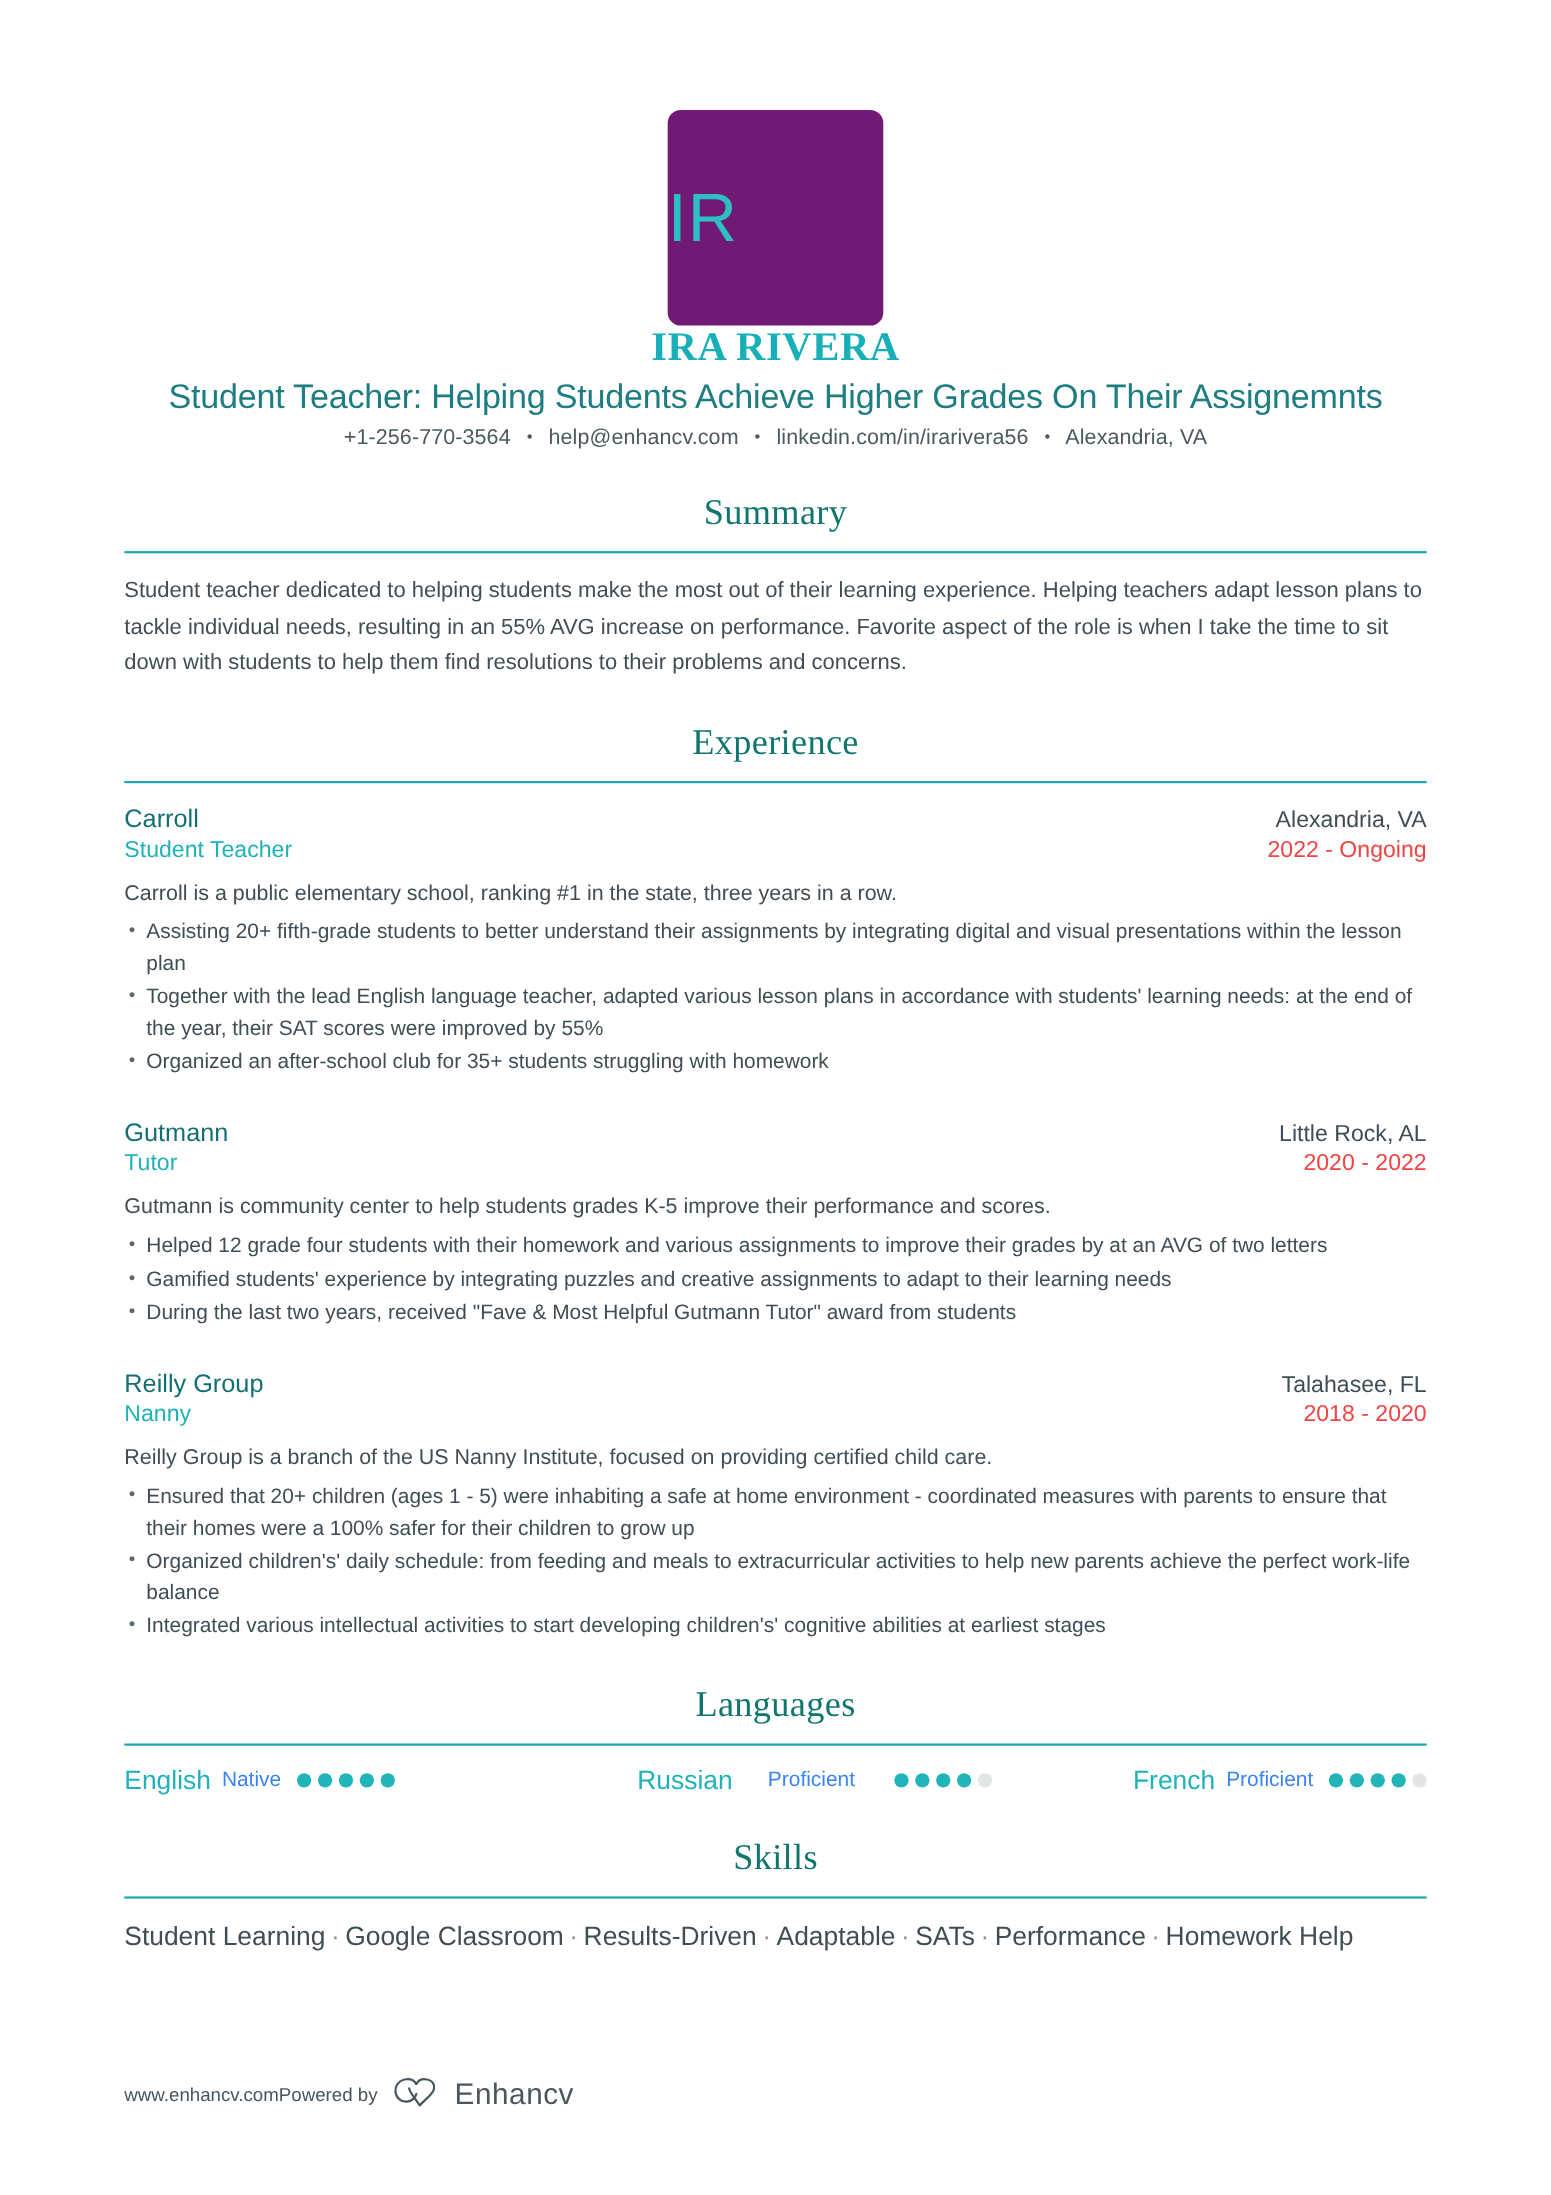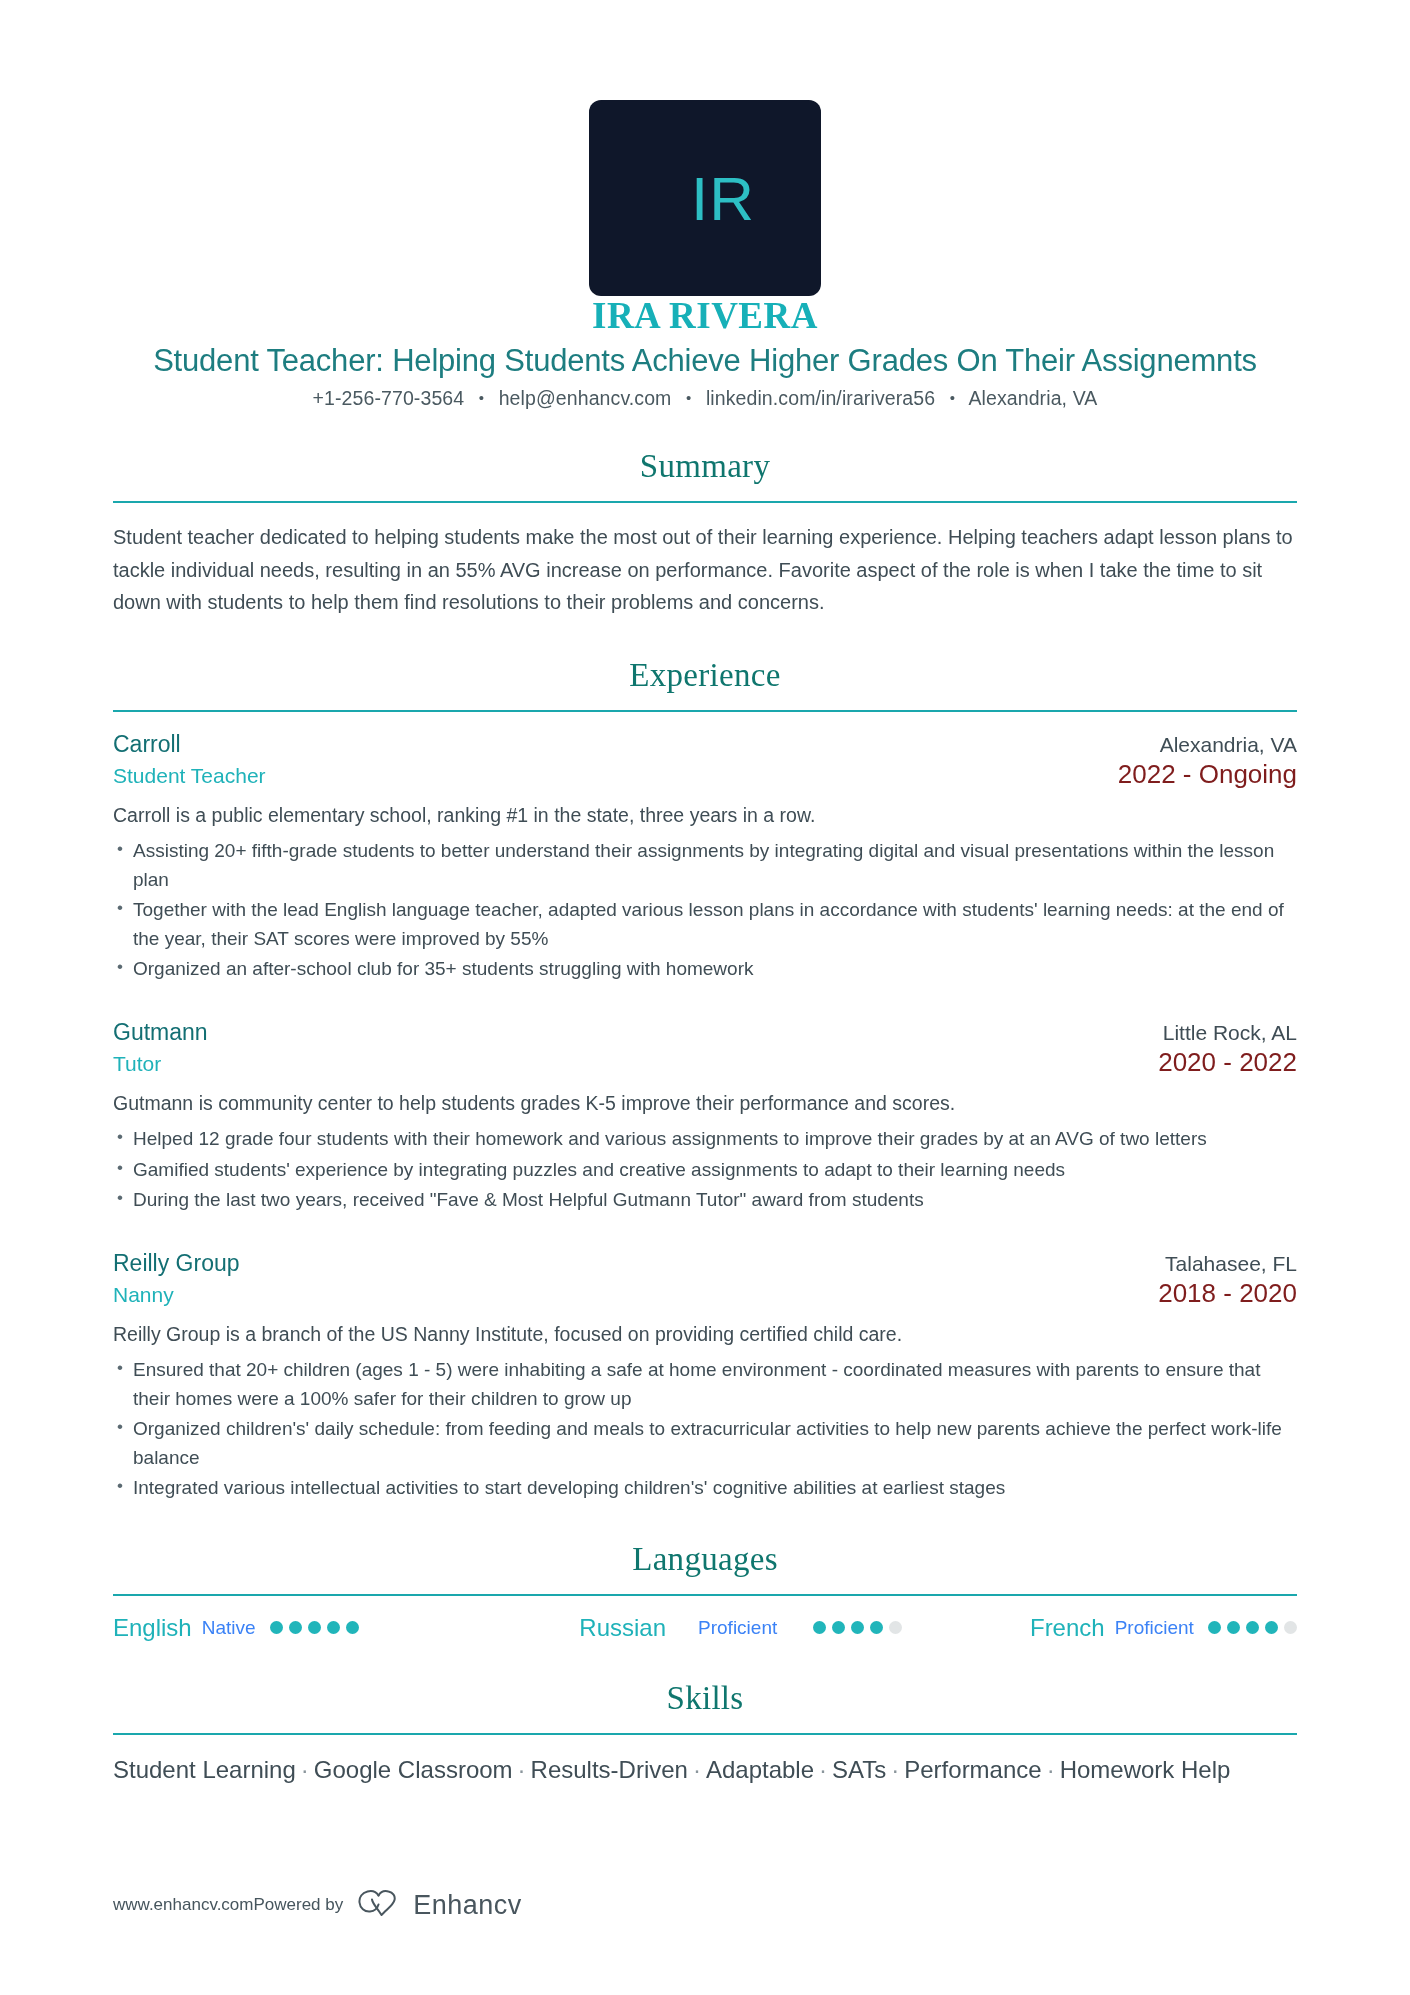--- a/index.html
+++ b/index.html
@@ -26,26 +26,25 @@
 
   
   .header {
     padding-top: 100px;
     text-align: center;
   }
   .avatar {
     width: 196px;
     height: 196px;
     border-radius: 12px;
-    background: #0f172a;
+    background: #701a75;
     margin: 0 auto;
     display: flex;
     align-items: center;
-    justify-content: center;
-    padding-left: 36px;
+    justify-content: flex-start;
   }
   .avatar-initials {
     font-size: 62px;
     font-weight: 400;
     color: #2dbfc4;
     letter-spacing: 1px;
     font-family: "Liberation Sans", sans-serif;
   }
   .full-name {
     font-family: "Liberation Serif", serif;
@@ -126,22 +125,22 @@
     font-size: 21px;
     color: #3f4d55;
     white-space: nowrap;
   }
   .exp-position {
     font-size: 21px;
     color: #1fb2b9;
     line-height: 1.35;
   }
   .exp-dates {
-    font-size: 26px;
-    color: #7f1d1d;
+    font-size: 21px;
+    color: #ef4444;
     white-space: nowrap;
   }
   .exp-desc {
     margin-top: 10px;
     font-size: 19.5px;
     color: #3f4d55;
     line-height: 1.45;
   }
   .bullets {
     list-style: none;

